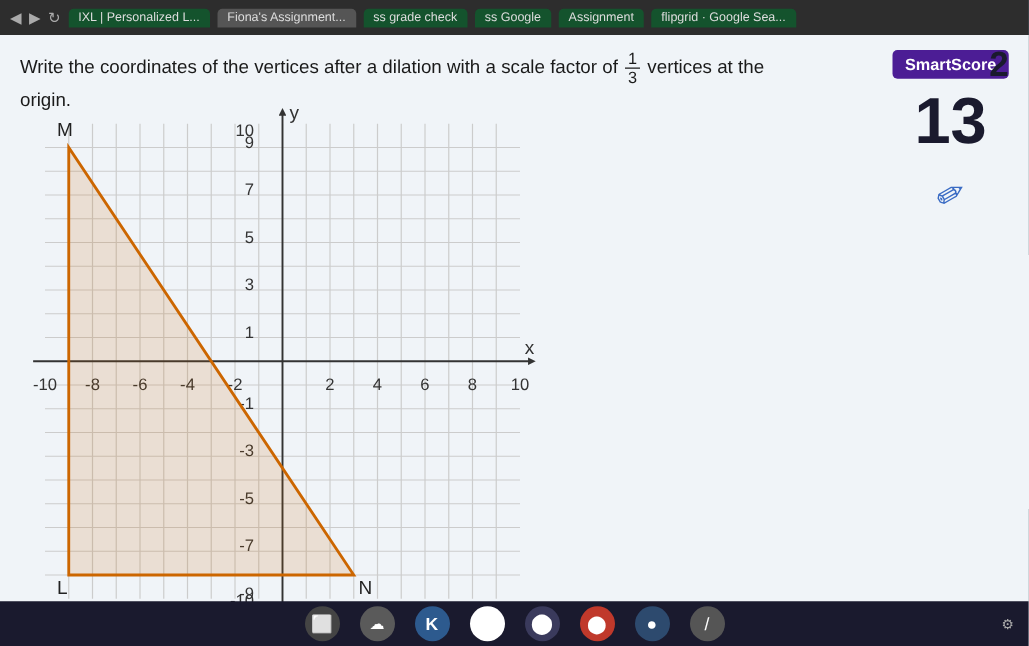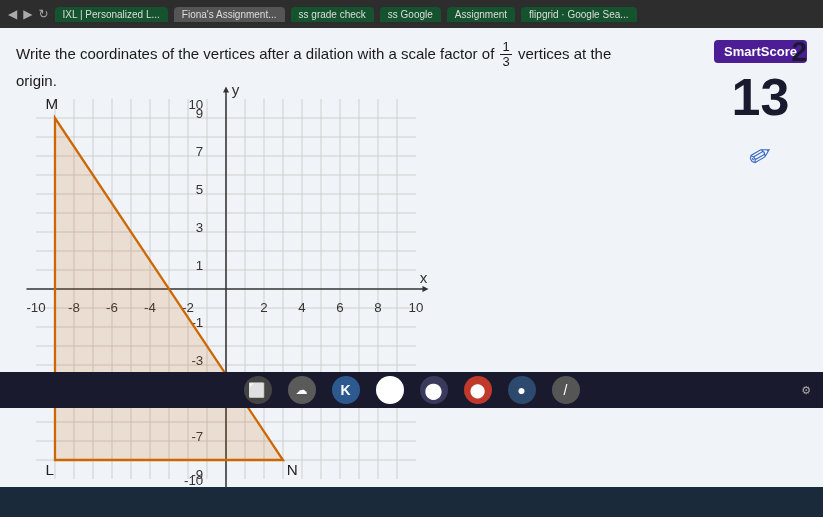--- a/index.html
+++ b/index.html
@@ -40,21 +40,21 @@
     .nav-icon {
       color: #aaa;
       font-size: 12px;
       cursor: pointer;
     }
 
     
     .main-content {
       position: relative;
       width: 823px;
-      height: 380px;
+      height: 489px;
       background: #f0f4f8;
       display: flex;
       flex-direction: column;
     }
 
     
     .problem-area {
       padding: 12px 16px 8px 16px;
       background: #f0f4f8;
       flex: 1;

